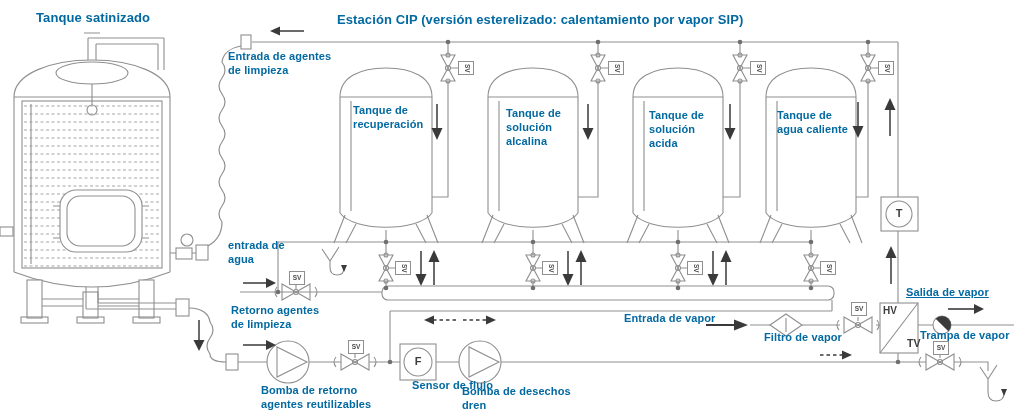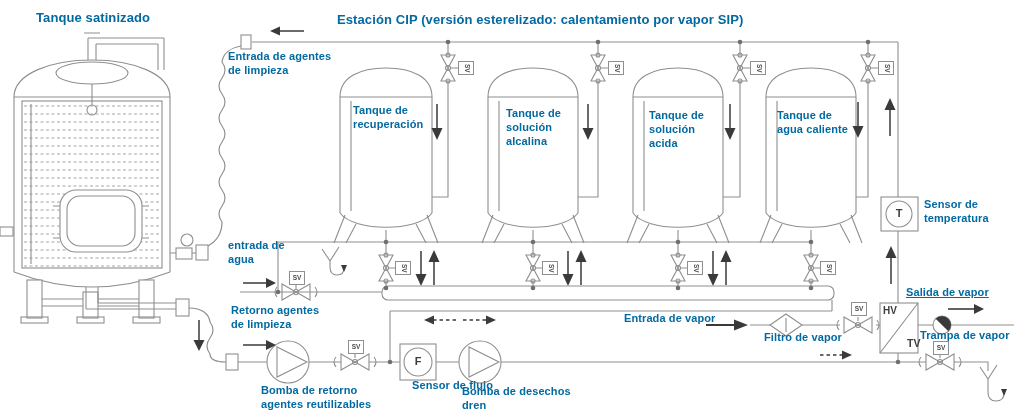--- a/index.html
+++ b/index.html
@@ -297,22 +297,20 @@
 agua</div>
   <div class="lbl" style="left:231px;top:304px;">Retorno agentes
 de limpieza</div>
   <div class="lbl" style="left:261px;top:384px;">Bomba de retorno
 agentes reutilizables</div>
   <div class="lbl" style="left:376px;top:379px;margin-left:36px;">Sensor de flujo</div>
   <div class="lbl" style="left:462px;top:385px;">Bomba de desechos
 dren</div>
   <div class="lbl" style="left:624px;top:312px;">Entrada de vapor</div>
   <div class="lbl" style="left:750px;top:331px;margin-left:14px;">Filtro de vapor</div>
-  <div class="lbl" style="left:924px;top:198px;">Sensor de
-temperatura</div>
   <div class="lbl" style="left:906px;top:286px;text-decoration:underline;">Salida de vapor</div>
   <div class="lbl" style="left:920px;top:329px;text-align:center;">Trampa de vapor</div>
 
   <div class="eq" style="left:406px;top:355px;width:24px;text-align:center;font-size:11px;">F</div>
   <div class="eq" style="left:887px;top:207px;width:24px;text-align:center;font-size:11px;">T</div>
   <div class="eq" style="left:883px;top:305px;font-size:10px;">HV</div>
   <div class="eq" style="left:907px;top:337px;font-size:10.5px;">TV</div>
 
   <div class="tag rot" style="left:458px;top:61px;">
       <span>SV</span>

